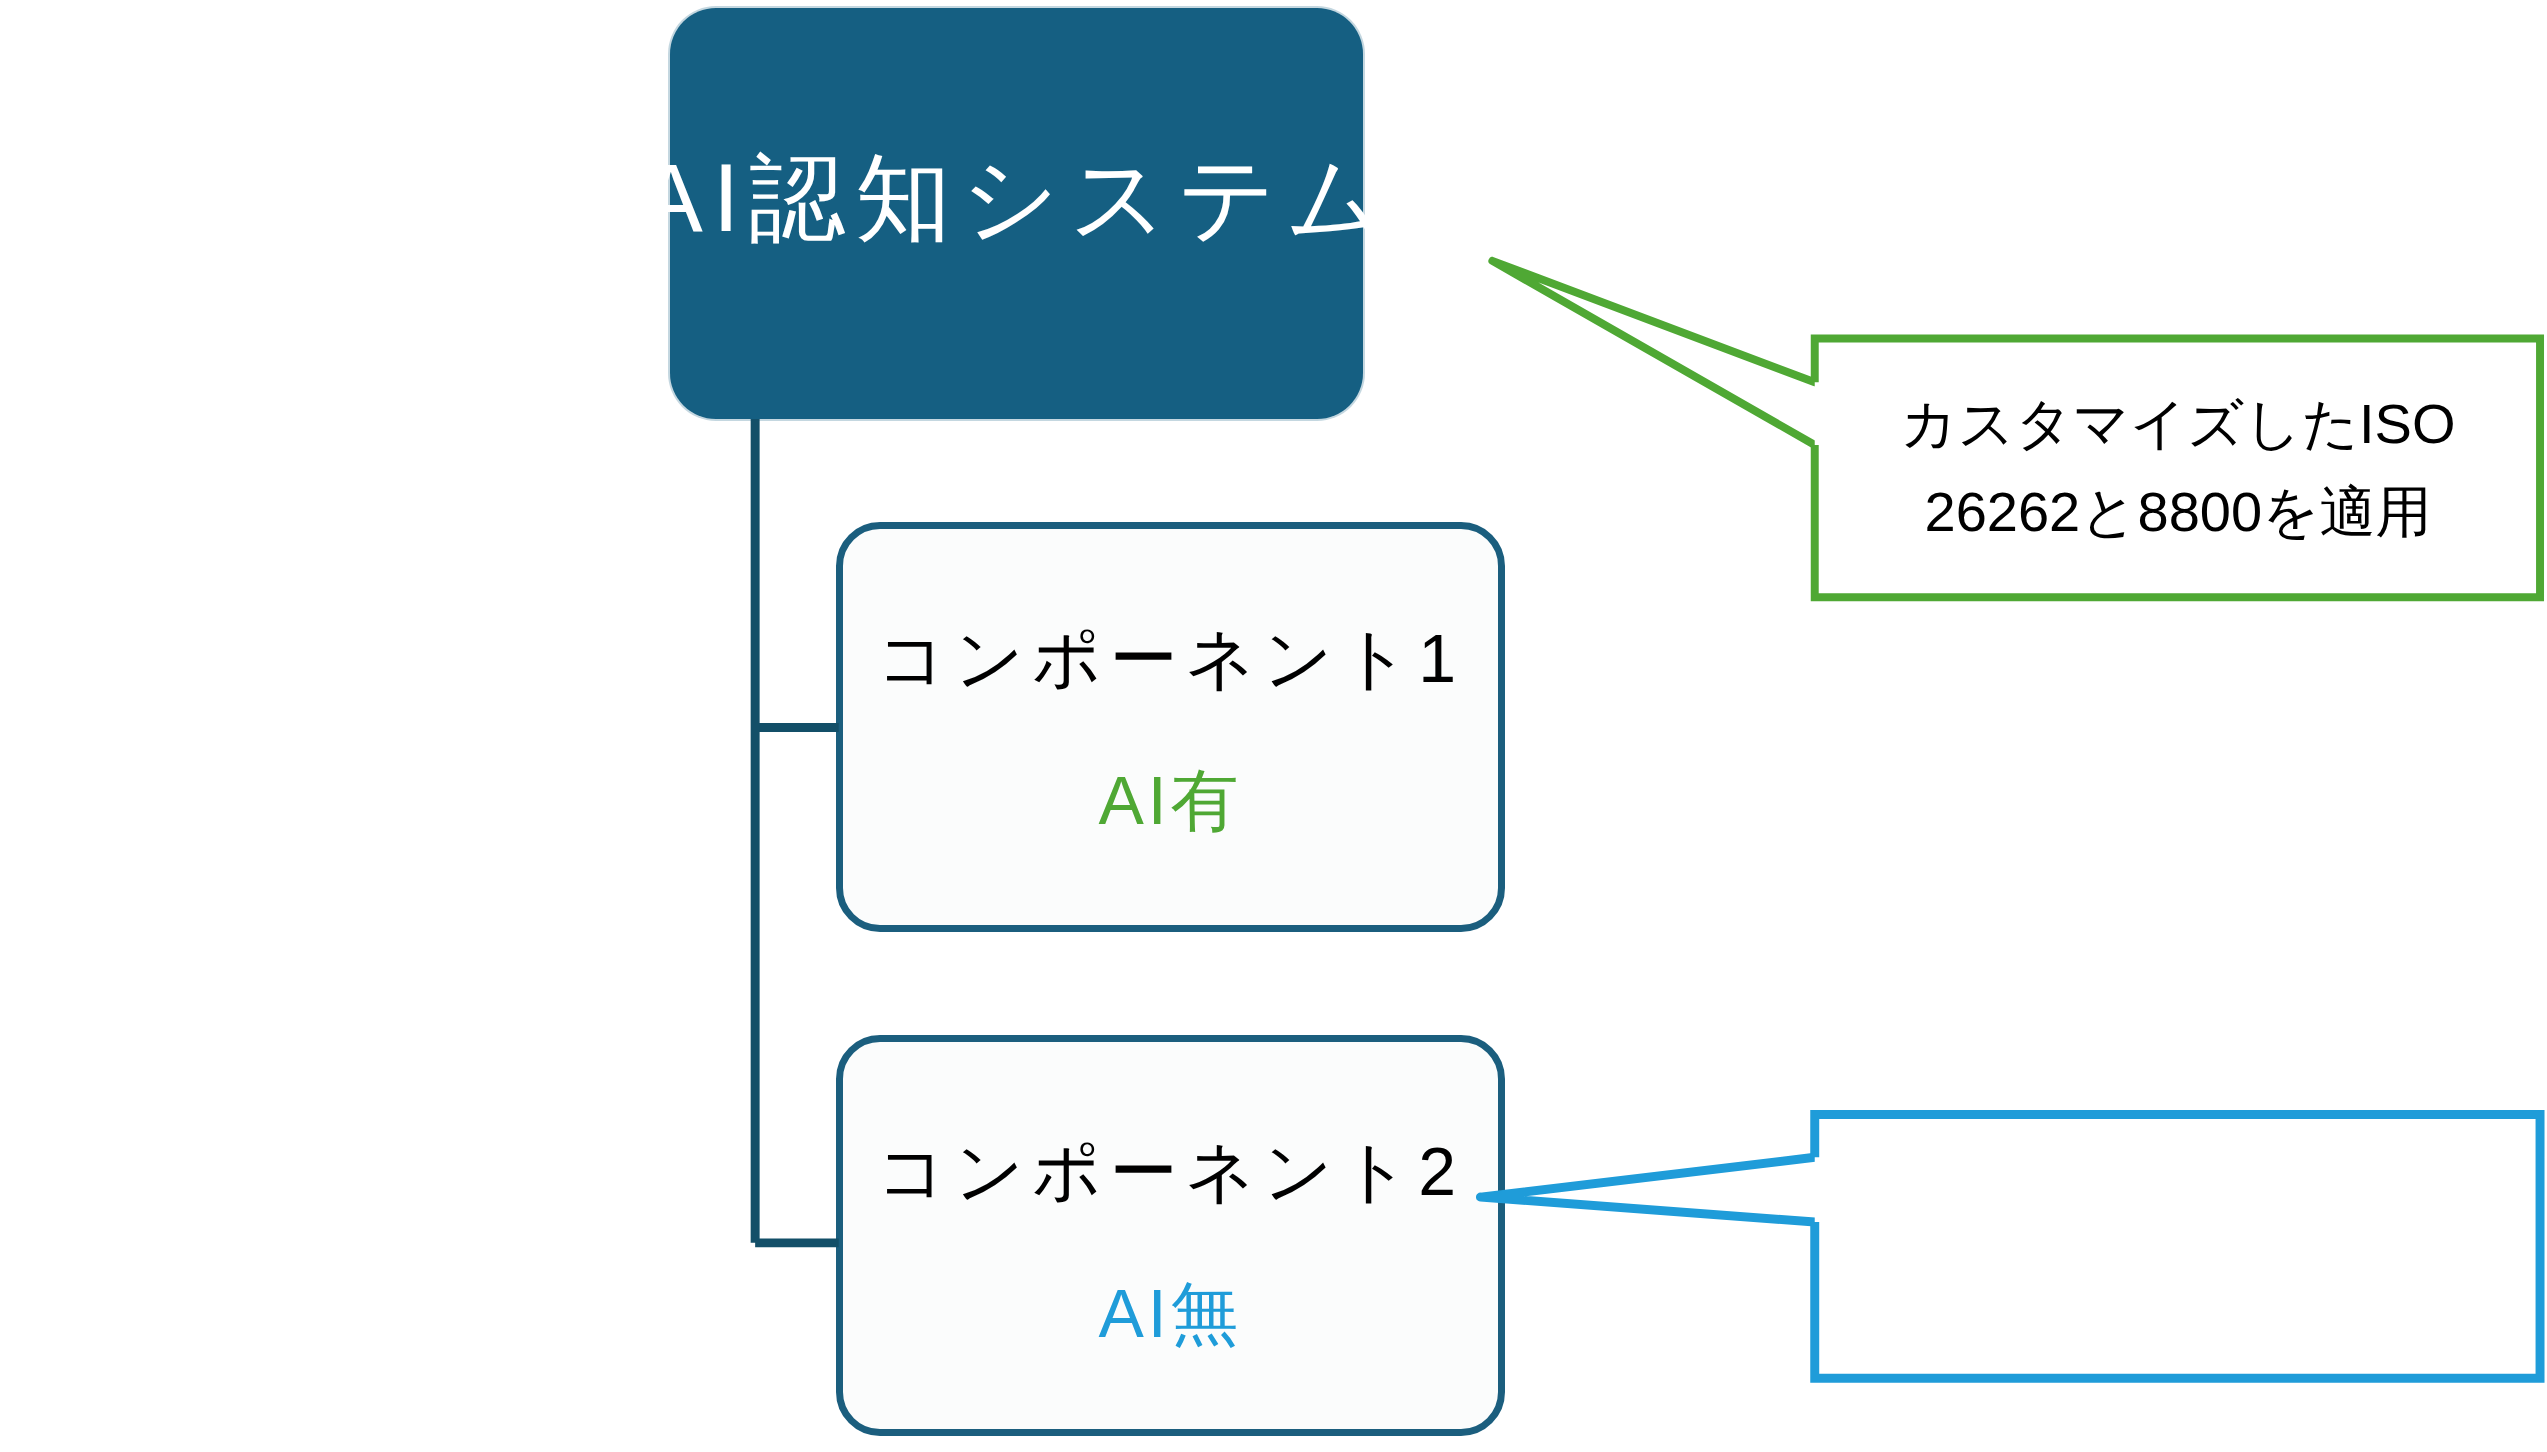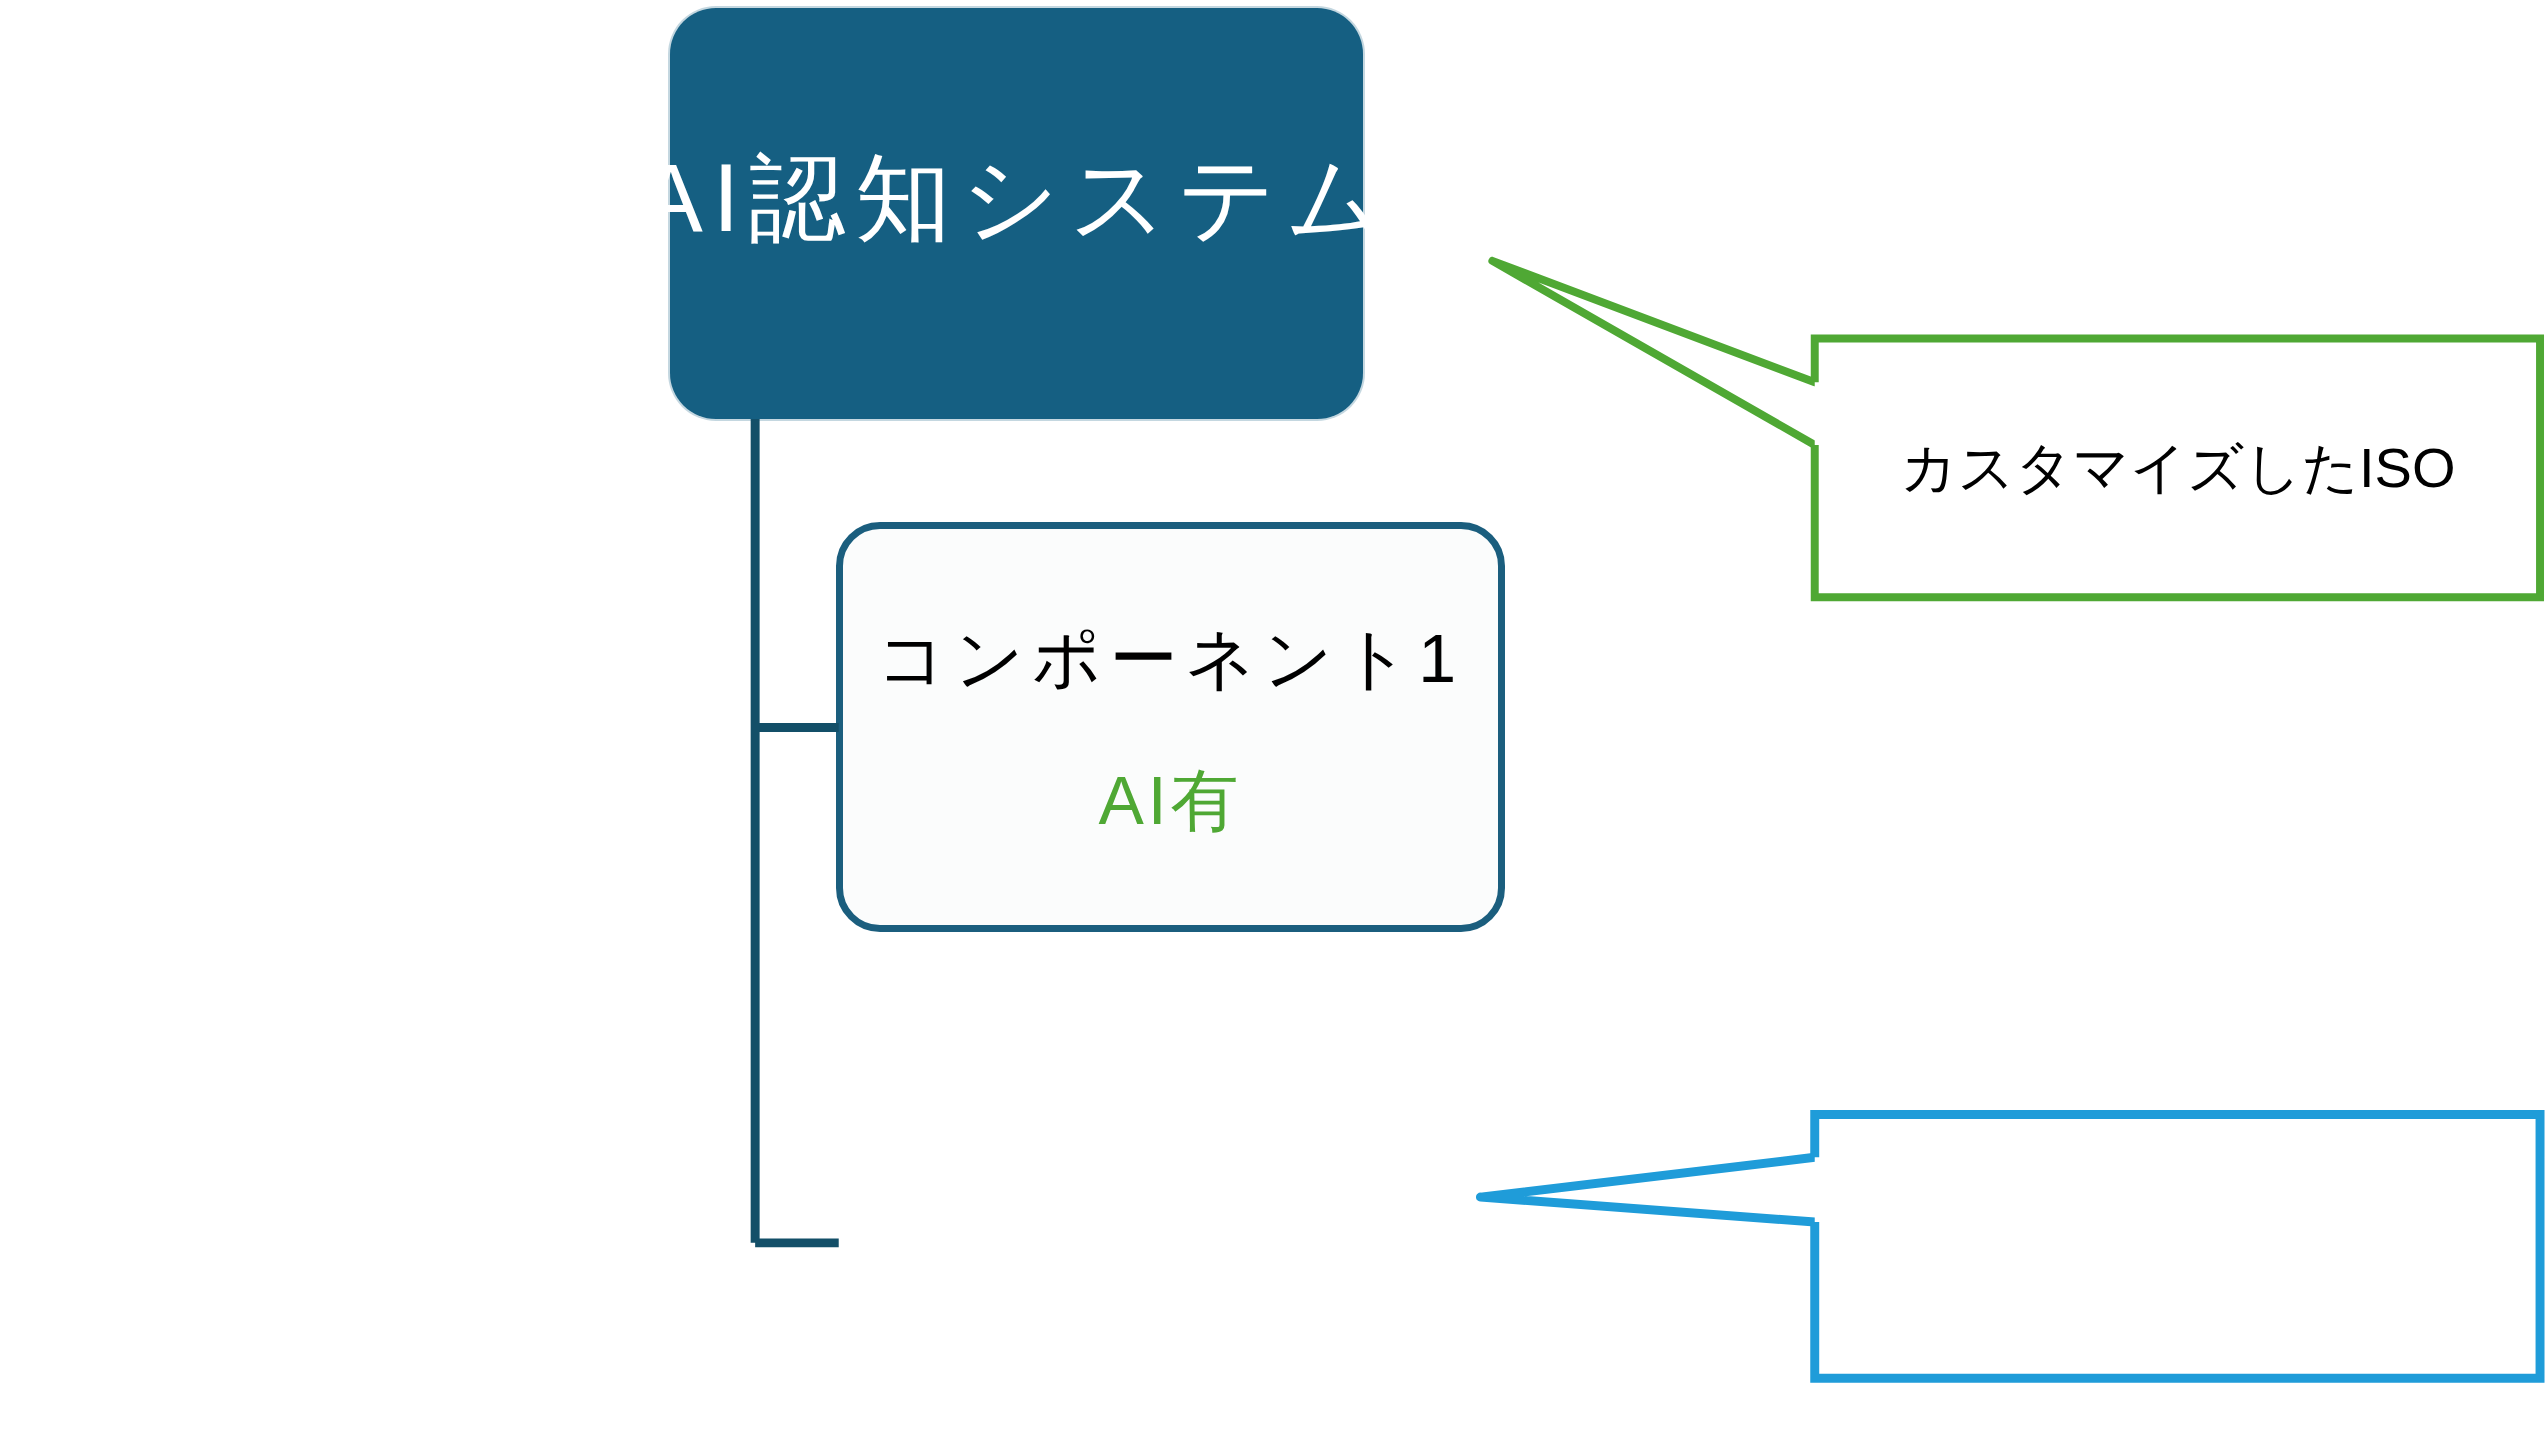--- a/index.html
+++ b/index.html
@@ -121,33 +121,38 @@
 
   <div class="root-box">
     <span class="root-label">AI認知システム</span>
   </div>
 
   <div class="comp-box comp-1">
     <div class="comp-title">コンポーネント1</div>
     <div class="comp-tag tag-green">AI有</div>
   </div>
 
+  <div class="comp-box comp-2">
+    <div class="comp-title">コンポーネント2</div>
+    <div class="comp-tag tag-blue">AI無</div>
+  </div>
 
   <svg class="overlay" viewBox="0 0 2560 1460" xmlns="http://www.w3.org/2000/svg">
 
     <path d="M759 421 V1249 M759 731 H843 M759 1249 H843" fill="none" stroke-width="9" stroke="#134F68"></path>
 
     <path d="M1500 262 L1824 384 M1500 262 L1824 447" fill="none" stroke-width="8" stroke-linecap="round" stroke="#4FA834"></path>
 
     <path d="M1824 384 L1824 340 L2553 340 L2553 600 L1824 600 L1824 447" stroke-width="8" stroke-linejoin="miter" fill="#FFFFFF" stroke="#4FA834"></path>
 
     <path d="M1488 1203 L1824 1163 M1488 1203 L1824 1228" fill="none" stroke-width="9" stroke-linecap="round" stroke="#1F9CD9"></path>
 
     <path d="M1824 1163 L1824 1120 L2553 1120 L2553 1385 L1824 1385 L1824 1228" stroke-width="9" stroke-linejoin="miter" fill="#FFFFFF" stroke="#1F9CD9"></path>
   </svg>
 
   <div class="callout-text green-callout-text">
     <span>カスタマイズしたISO</span>
+    <span>26262と8800を適用</span>
   </div>
 
 
 </div>
 
 
 </body></html>

